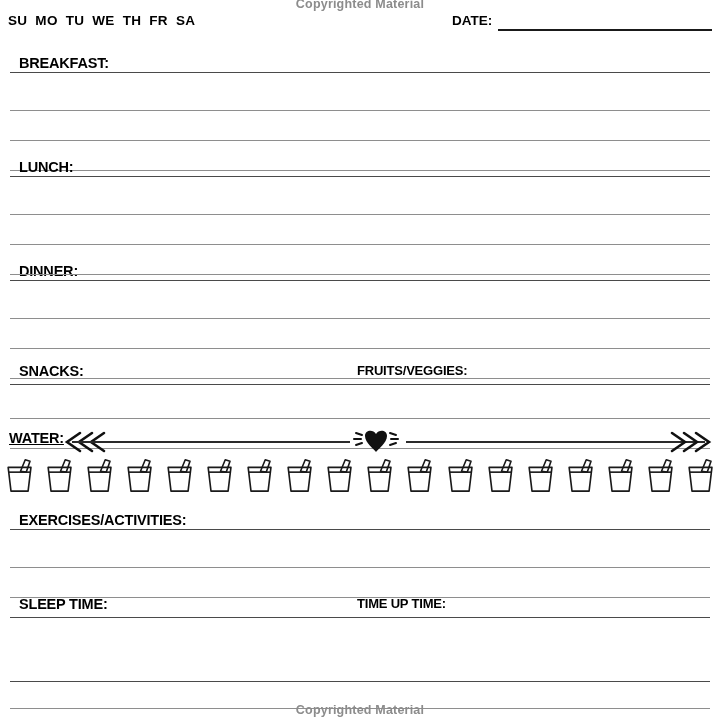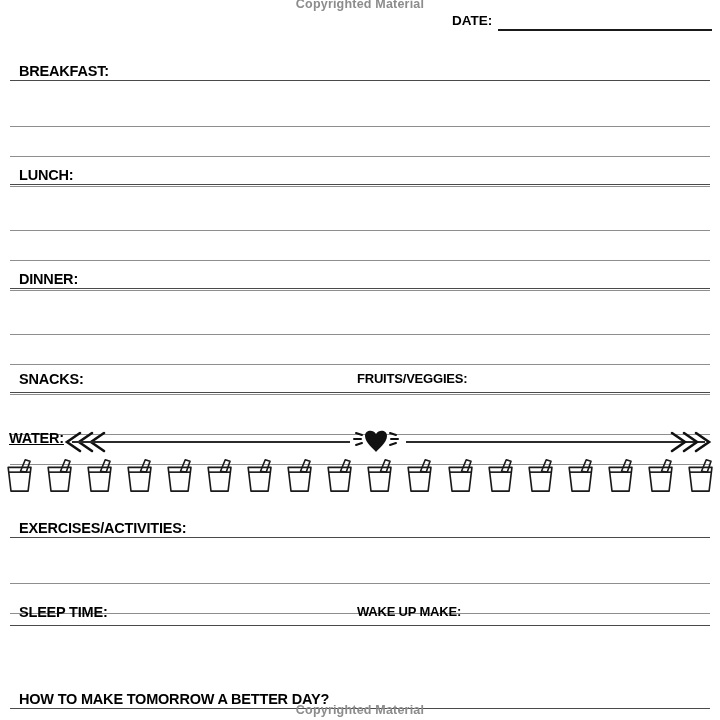--- a/index.html
+++ b/index.html
@@ -36,21 +36,21 @@
     letter-spacing: .2px;
     white-space: nowrap;
   }
   .watermark-top { top: -3px; }
   .watermark-bottom { top: 703px; }
 
   
   .label-row {
     position: relative;
     width: 700px;
-    margin: 16px auto;
+    margin: 8px auto;
     padding-left: 9px;
     box-sizing: border-box;
   }
   .label-row .label-text {
     font-weight: bold;
     font-size: 14.5px;
     letter-spacing: -0.2px;
     line-height: 15px;
     display: inline-block;
     padding-bottom: 2px;
@@ -116,21 +116,21 @@
     left: 46px;
     right: 0;
     bottom: 2px;
     border-bottom: 2px solid #1a1a1a;
   }
 
   
   .two-col {
     position: relative;
     width: 700px;
-    margin: 12px auto;
+    margin: 4px auto;
     padding-left: 9px;
     box-sizing: border-box;
     height: 22px;
   }
   .two-col .col-a {
     position: absolute;
     left: 9px;
     top: 0;
     font-weight: bold;
     font-size: 14.5px;
@@ -200,20 +200,23 @@
   .stack { position: absolute; left: 0; width: 720px; }
 </style>
 </head>
 <body>
 
 <div class="page">
 
   <div class="watermark watermark-top">Copyrighted Material</div>
 
   <div class="header">
+    <div class="days">
+      <span>SU</span><span>MO</span><span>TU</span><span>WE</span><span>TH</span><span>FR</span><span>SA</span>
+    </div>
     <div class="date-block">
       <span class="date-label">DATE:</span>
       <span class="date-line"></span>
     </div>
   </div>
 
   <div class="stack" style="top:46px;">
     <div class="label-row">
       <span class="label-text">BREAKFAST:</span>
       <span class="under"></span>
@@ -448,29 +451,28 @@
         <span class="under"></span>
       </div>
     <div class="blank-row">
         <span class="under"></span>
       </div>
   </div>
 
   <div class="stack" style="top:592px;text-align:center;">
     <div class="two-col">
       <span class="col-a">SLEEP TIME:</span>
-      <span class="col-b">WAKE UP MAKE:</span>
+      <span class="col-b">TIME UP TIME:</span>
       <span class="under"></span>
     </div>
   </div>
 
 
   <div class="stack" style="top:674px;">
     <div class="label-row">
-      <span class="label-text">HOW TO MAKE TOMORROW A BETTER DAY?</span>
       <span class="under"></span>
     </div>
     <div class="blank-row" style="height:27px;">
         <span class="under"></span>
       </div>
   </div>
 
   <div class="watermark watermark-bottom">Copyrighted Material</div>
 
 </div>

